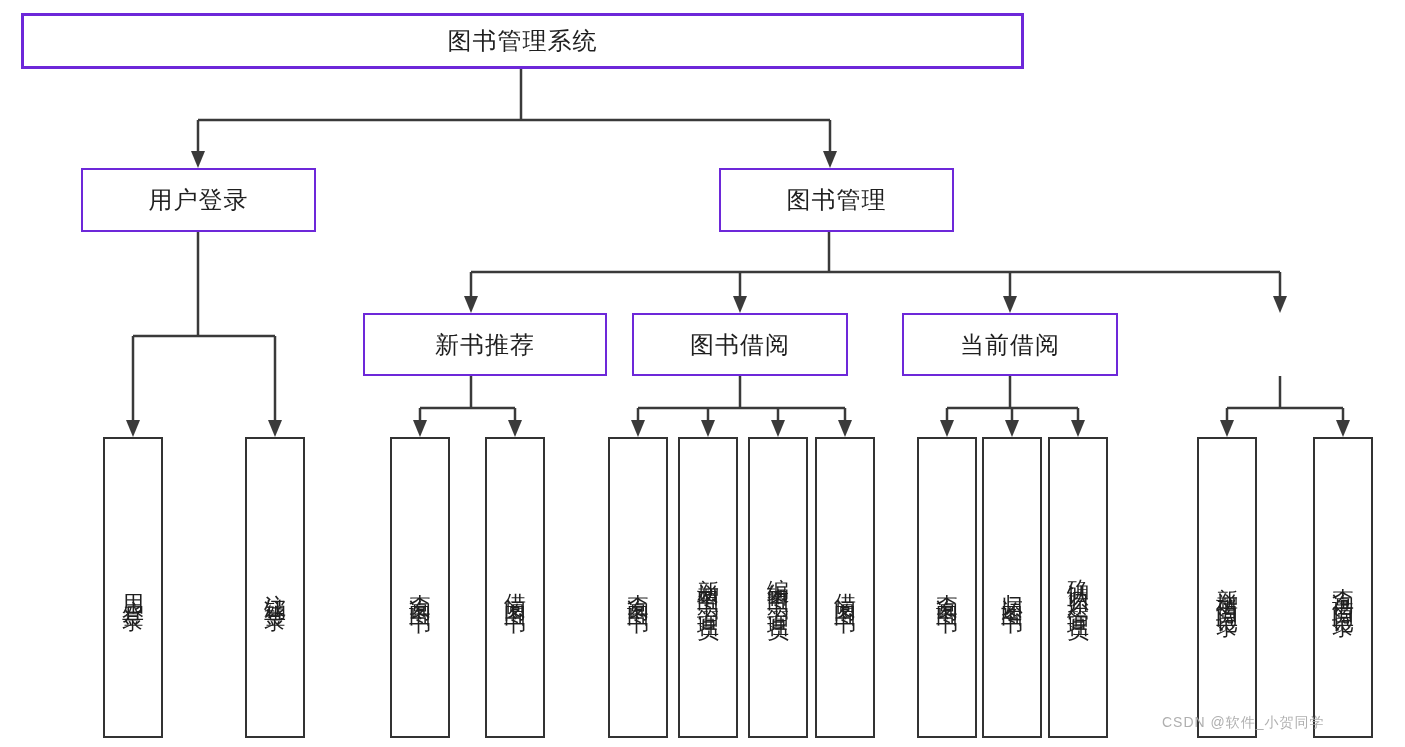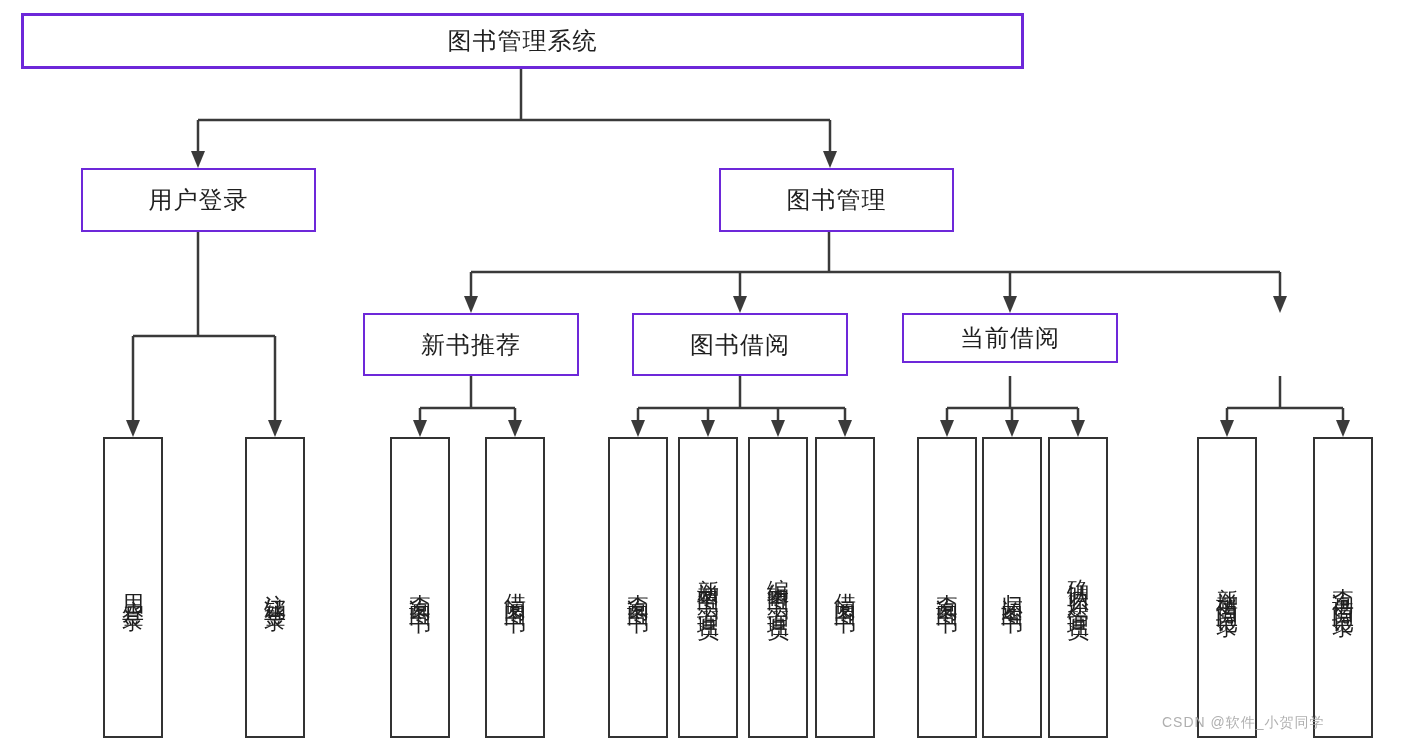--- a/index.html
+++ b/index.html
@@ -103,27 +103,27 @@
     <span>图书管理系统</span>
   </div>
 
   <div class="node" style="left:81px;top:168px;width:235px;height:64px;">
     <span>用户登录</span>
   </div>
   <div class="node" style="left:712px;top:168px;width:235px;height:64px;margin-left:7px;">
     <span>图书管理</span>
   </div>
 
-  <div class="node" style="left:363px;top:313px;width:216px;height:63px;text-align:right;">
+  <div class="node" style="left:363px;top:313px;width:244px;height:63px;text-align:right;">
     <span>新书推荐</span>
   </div>
   <div class="node" style="left:632px;top:313px;width:216px;height:63px;align-items:center;">
     <span>图书借阅</span>
   </div>
-  <div class="node" style="left:902px;top:313px;width:216px;height:50px;">
+  <div class="node" style="left:902px;top:313px;width:216px;height:63px;">
     <span>当前借阅</span>
   </div>
 
   <div class="leaf" style="left:103px;">
     <span>用户登录</span>
   </div>
   <div class="leaf" style="left:245px;">
     <span>注销登录</span>
   </div>
   <div class="leaf" style="left:390px;">

